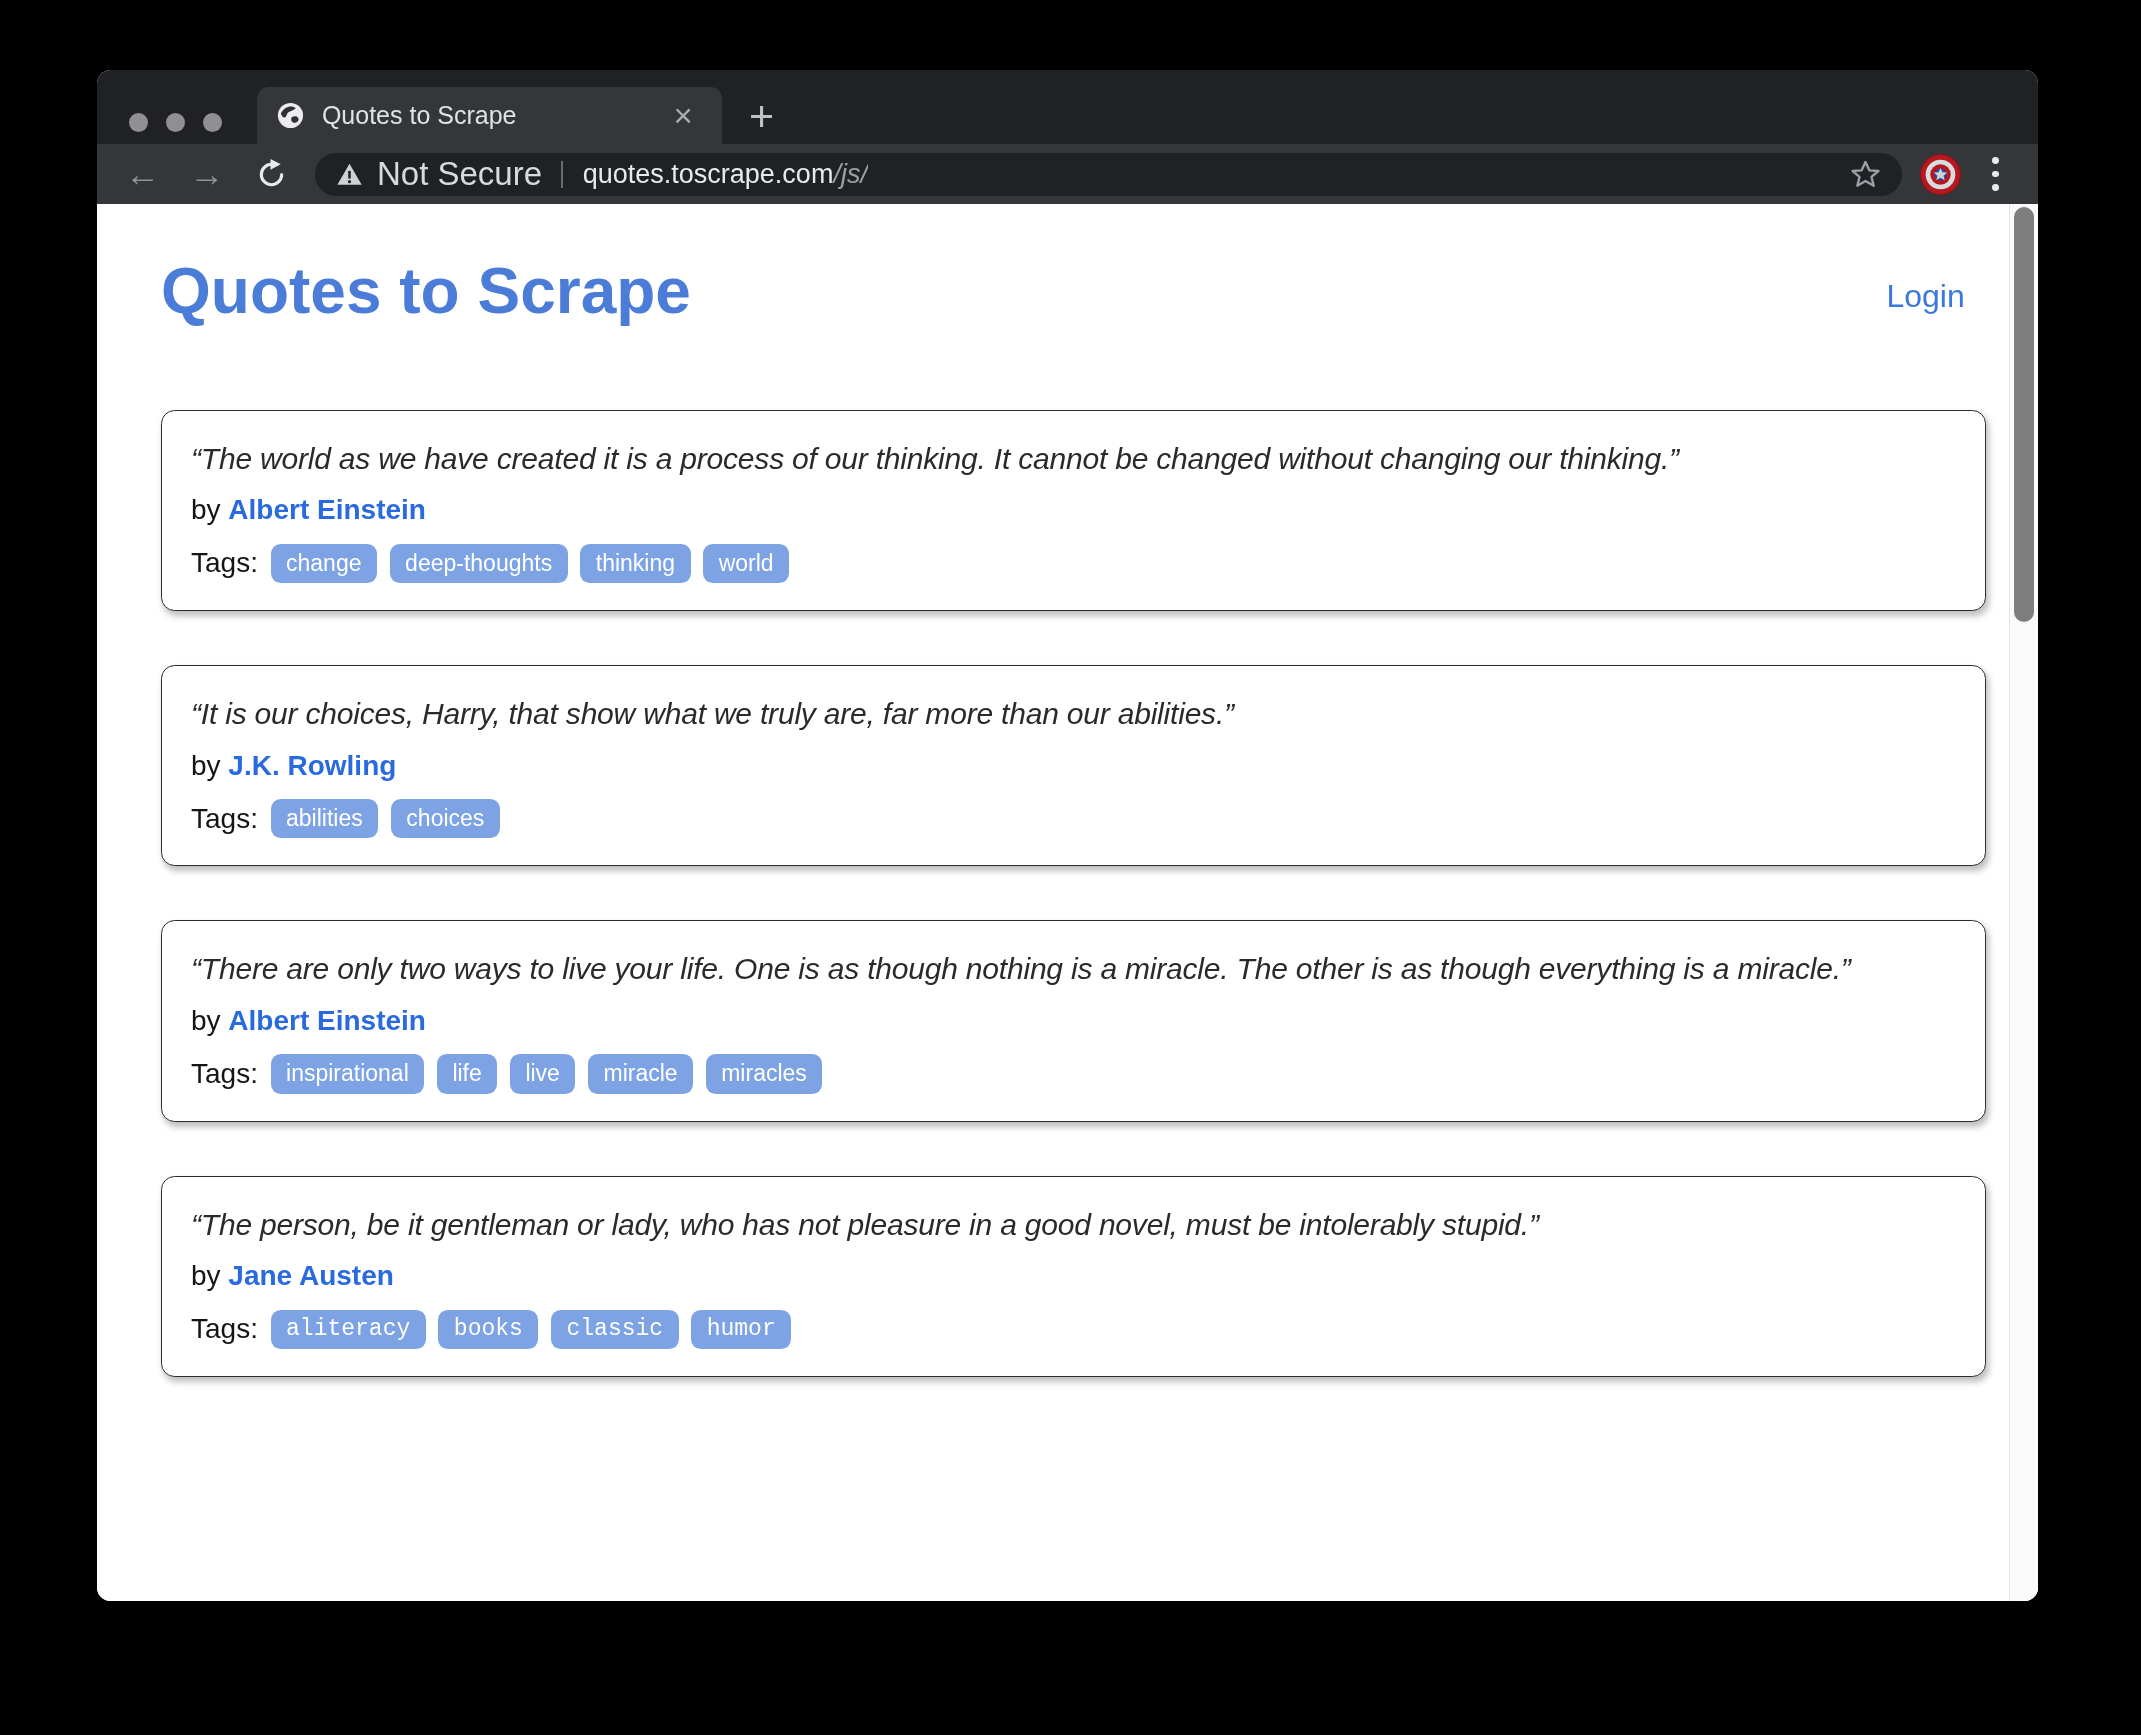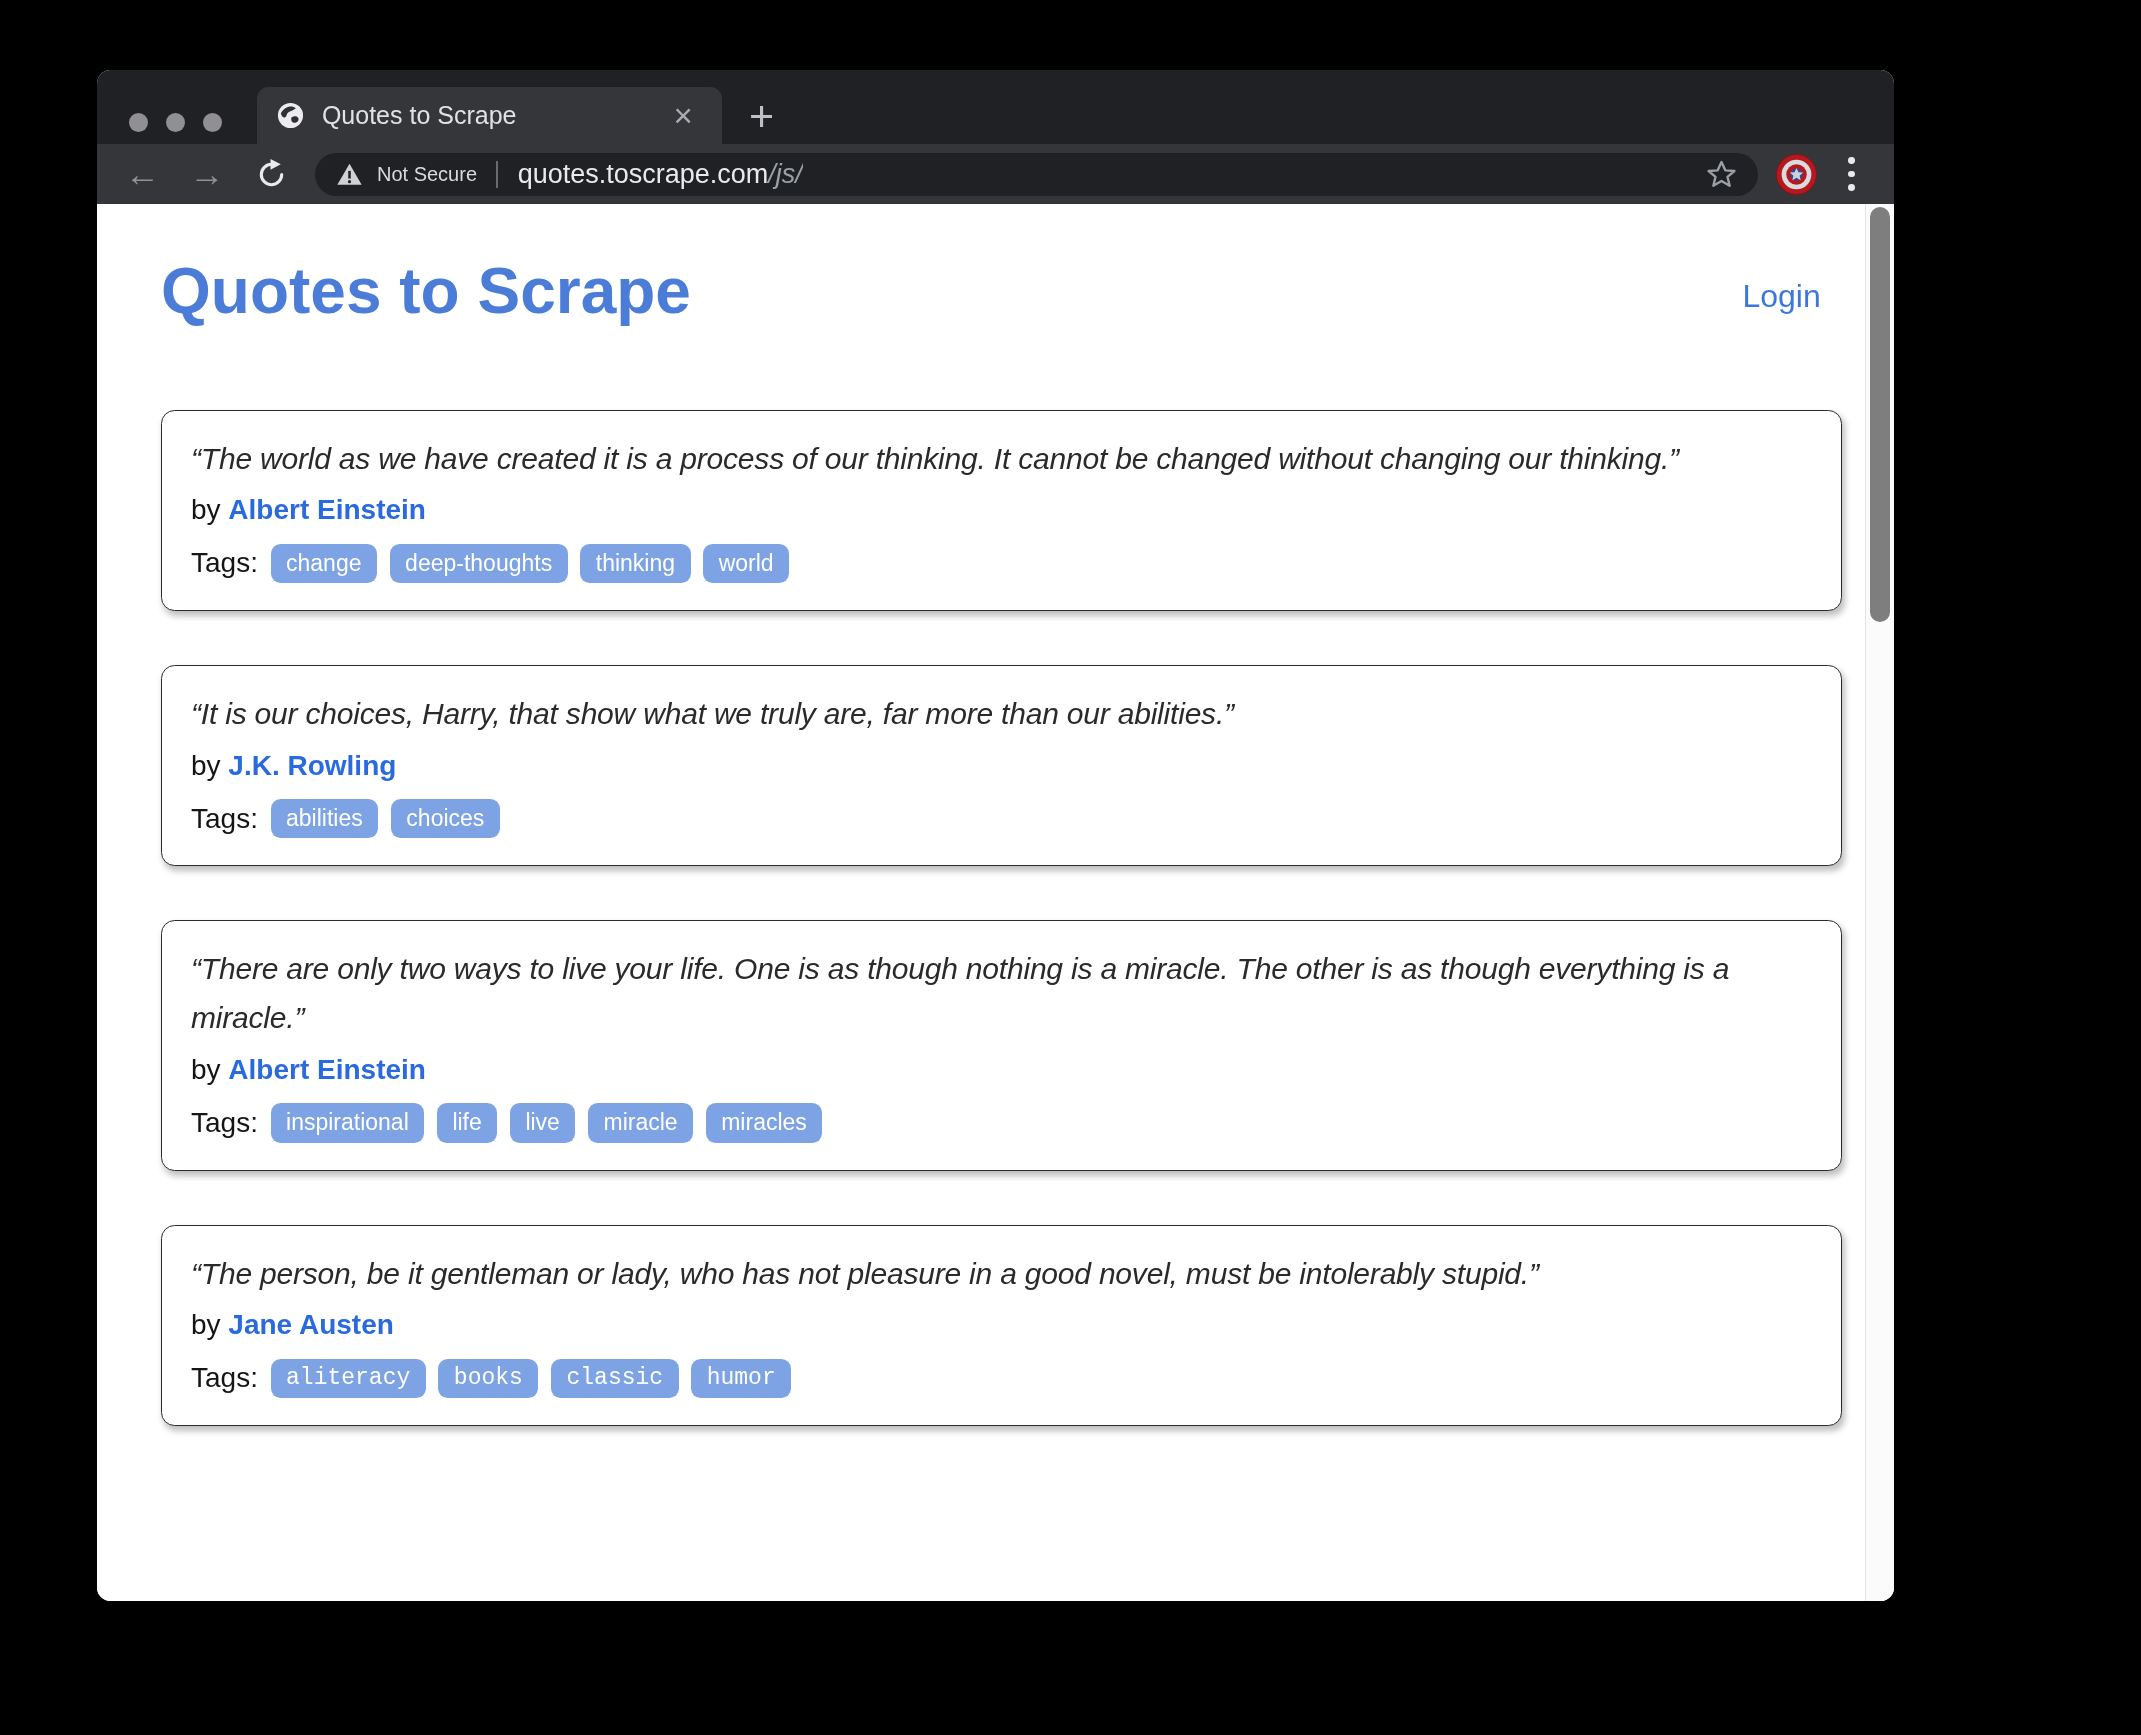--- a/index.html
+++ b/index.html
@@ -8,21 +8,21 @@
     --tag-bg:#7da3e4; --tag-text:#ffffff; --quote-text:#2a2a2a;
     --scroll-thumb:#7e7e7e;
   }
   *{box-sizing:border-box;}
   html,body{margin:0;padding:0;}
   body{
     width:2142px;height:1736px;background:#000;position:relative;
     font-family:"Liberation Sans",sans-serif;overflow:hidden;
   }
   .window{
-    position:absolute;left:97px;top:70px;width:1797px;height:1531px;
+    position:absolute;left:97px;top:70px;width:1941px;height:1531px;
     border-radius:13.6px;overflow:hidden;background:#fff;
   }
   
   .tabstrip{height:74px;background:var(--frame);position:relative;}
   .traffic{position:absolute;left:32px;top:43px;display:flex;gap:17.5px;}
   .traffic .dot{width:19.4px;height:19.4px;border-radius:50%;background:#909094;}
   .tab{
     position:absolute;left:160px;top:16.5px;width:465px;height:57px;
     background:var(--chrome);border-radius:11.6px 11.6px 0 0;
     display:flex;align-items:center;padding:0 19.4px;
@@ -45,21 +45,21 @@
   .nav-btn{
     width:45px;height:45px;display:flex;align-items:center;justify-content:center;
     color:#8f9296;font-size:35px;flex:0 0 auto;
   }
   .nav-btn + .nav-btn{margin-left:19.4px;}
   .omnibox{
     flex:1;height:43px;border-radius:21.3px;background:var(--omnibox);
     display:flex;align-items:center;padding:0 21.3px;margin-left:21.3px;margin-right:17.5px;
     min-width:0;
   }
-  .secure-label{color:#d8dadc;font-size:20px;margin-left:13.6px;white-space:nowrap;}
+  .secure-label{color:#d8dadc;font-size:33px;margin-left:13.6px;white-space:nowrap;}
   .omni-sep{width:1.9px;height:27px;background:#686c70;margin:0 19.4px;flex:0 0 auto;}
   .url{font-size:27px;white-space:nowrap;overflow:hidden;}
   .url .domain{color:#e8eaed;}
   .url .path{color:#9aa0a6;font-style:italic;}
   .star{margin-left:auto;flex:0 0 auto;display:flex;}
   .avatar{width:41px;height:41px;flex:0 0 auto;display:flex;}
   .menu-dots{
     width:39px;height:45px;margin-left:15.5px;flex:0 0 auto;
     display:flex;flex-direction:column;align-items:center;justify-content:center;gap:6.8px;
   }

